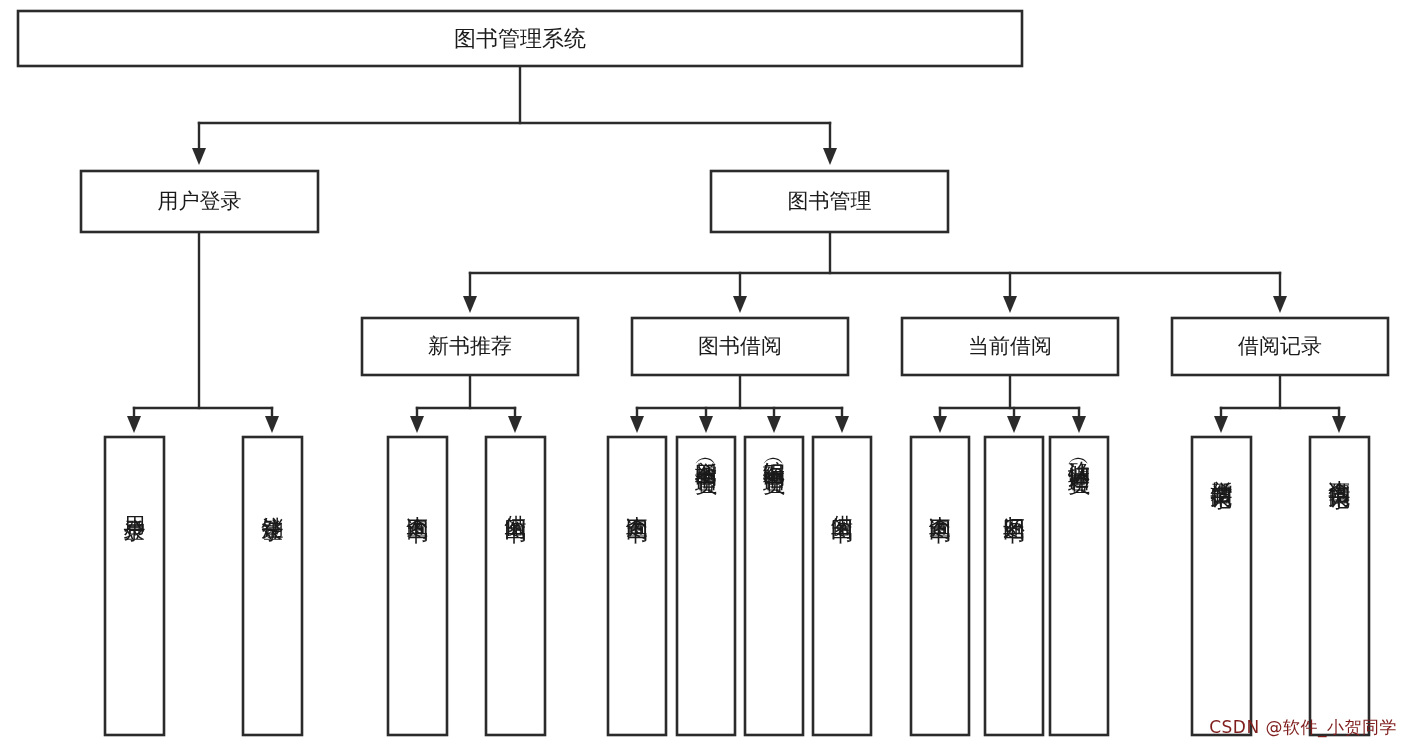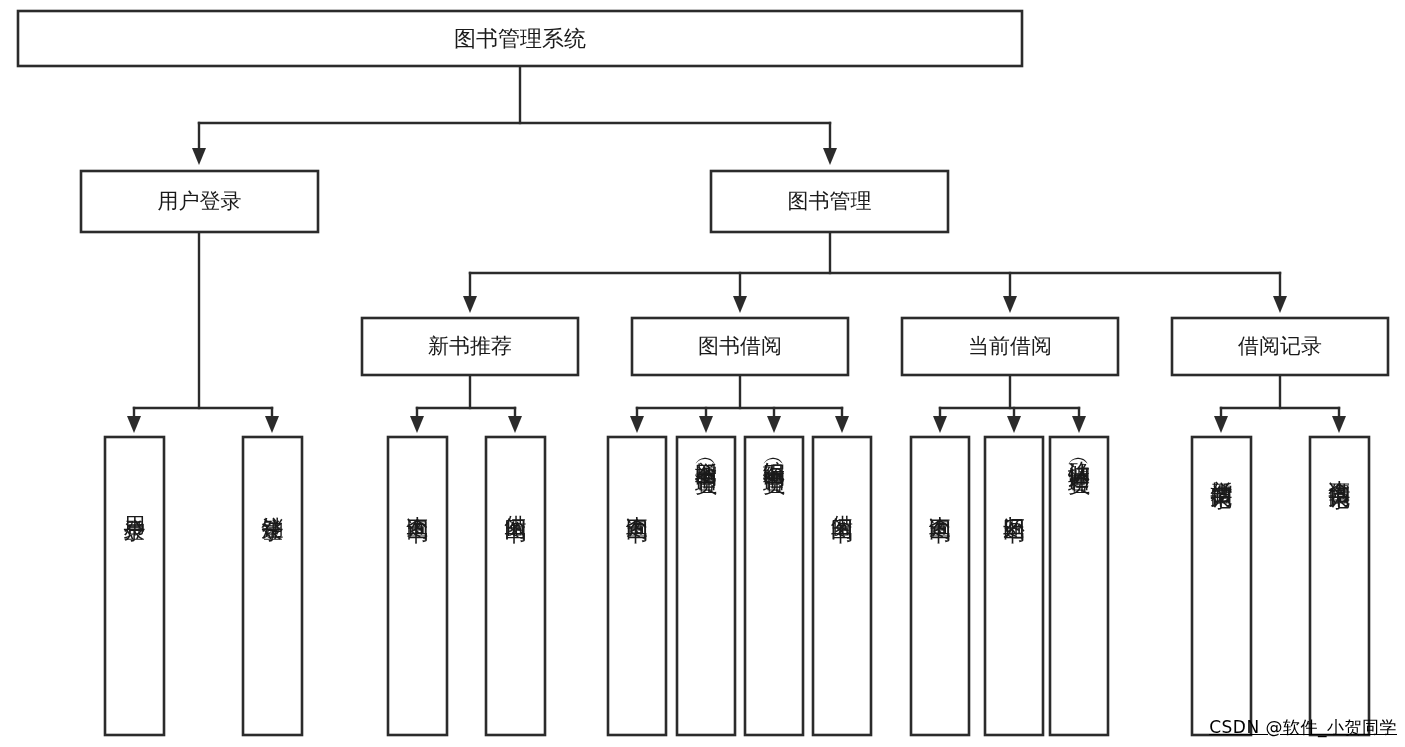--- a/index.html
+++ b/index.html
@@ -67,24 +67,23 @@
     letter-spacing: 2px;
     color: #1a1a1a;
     white-space: nowrap;
   }
   .watermark {
     position: absolute;
     right: 8px;
     bottom: 6px;
     font-family: "DejaVu Sans", "Liberation Sans", sans-serif;
     font-size: 17px;
-    color: #000000;
+    color: #7f1d1d;
     letter-spacing: 0.5px;
     white-space: nowrap;
-    text-decoration: underline;
   }
 </style>
 </head>
 <body>
 
 <div id="diagram-root">
 
   <svg class="diagram-canvas" viewBox="0 0 1405 747" xmlns="http://www.w3.org/2000/svg">
     <defs>
       <marker id="arrow" markerWidth="12" markerHeight="12" refX="1" refY="5" orient="auto" markerUnits="userSpaceOnUse">

